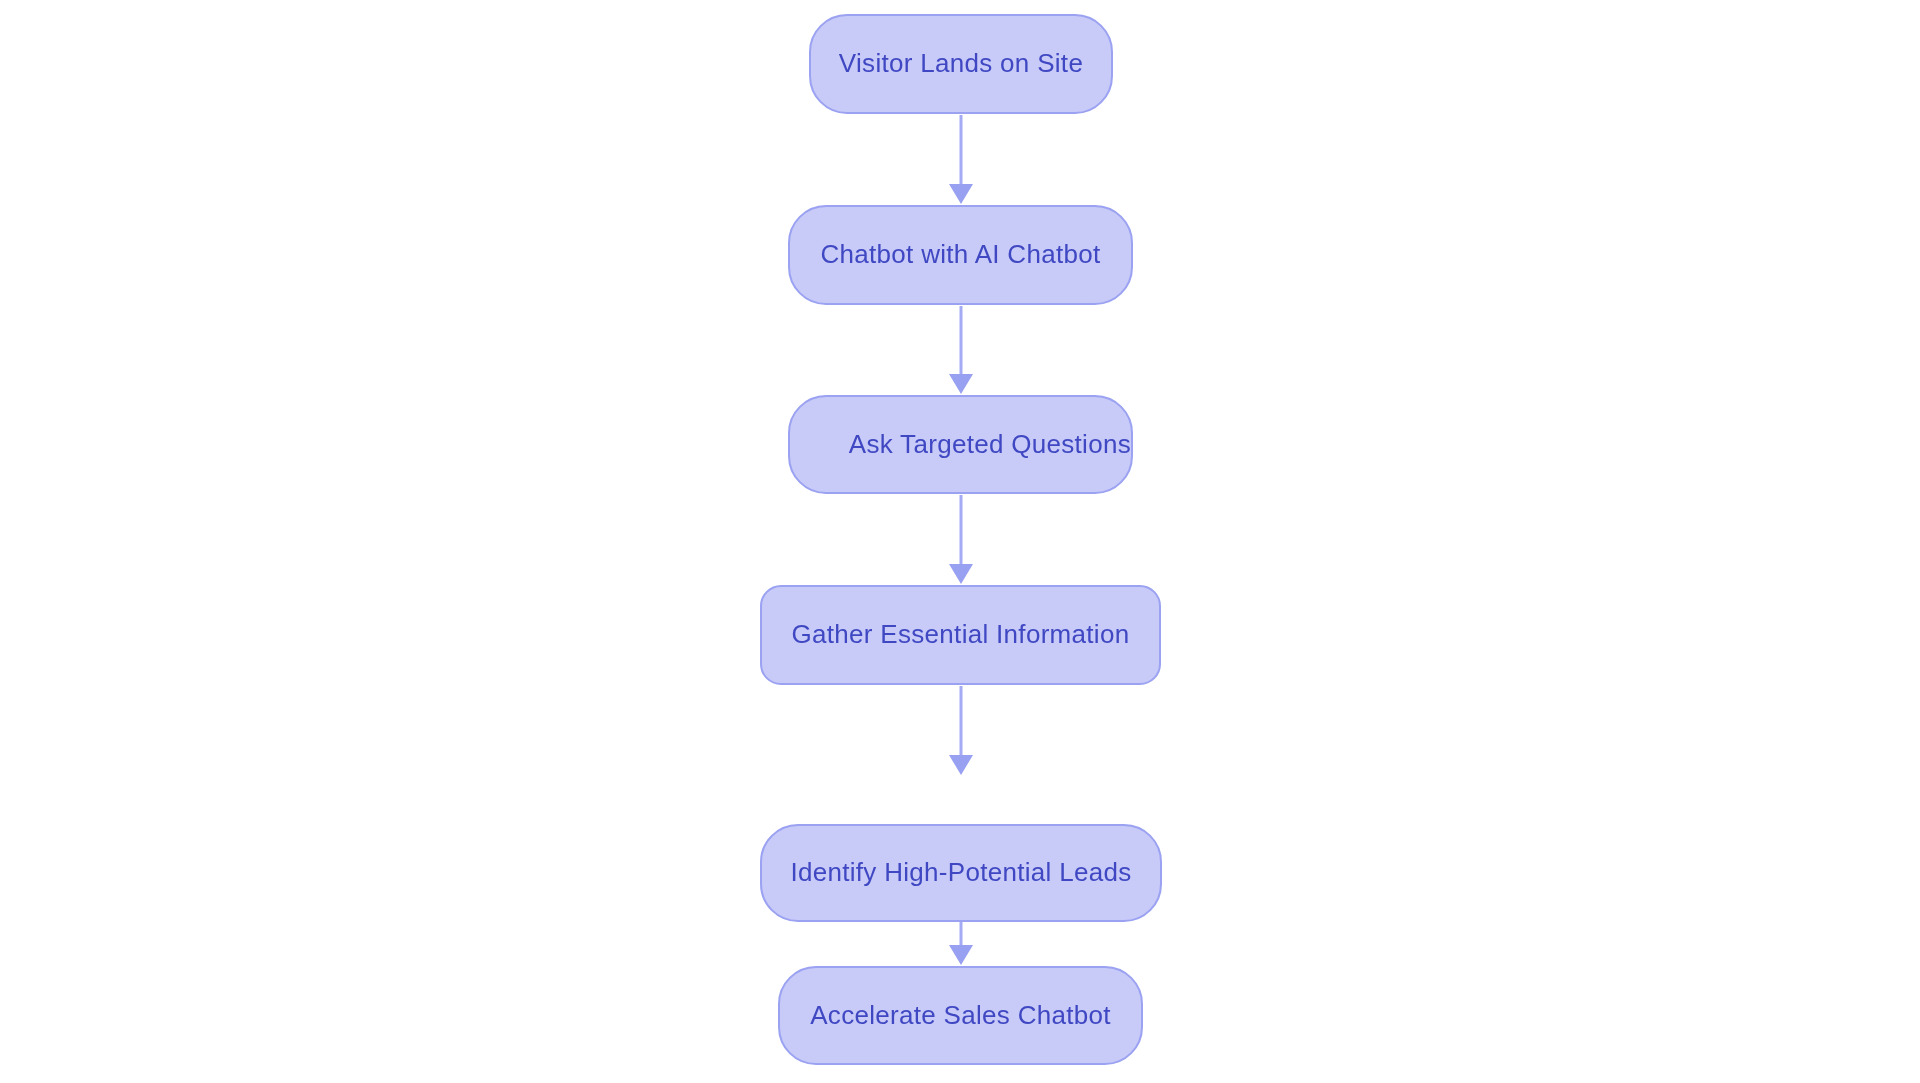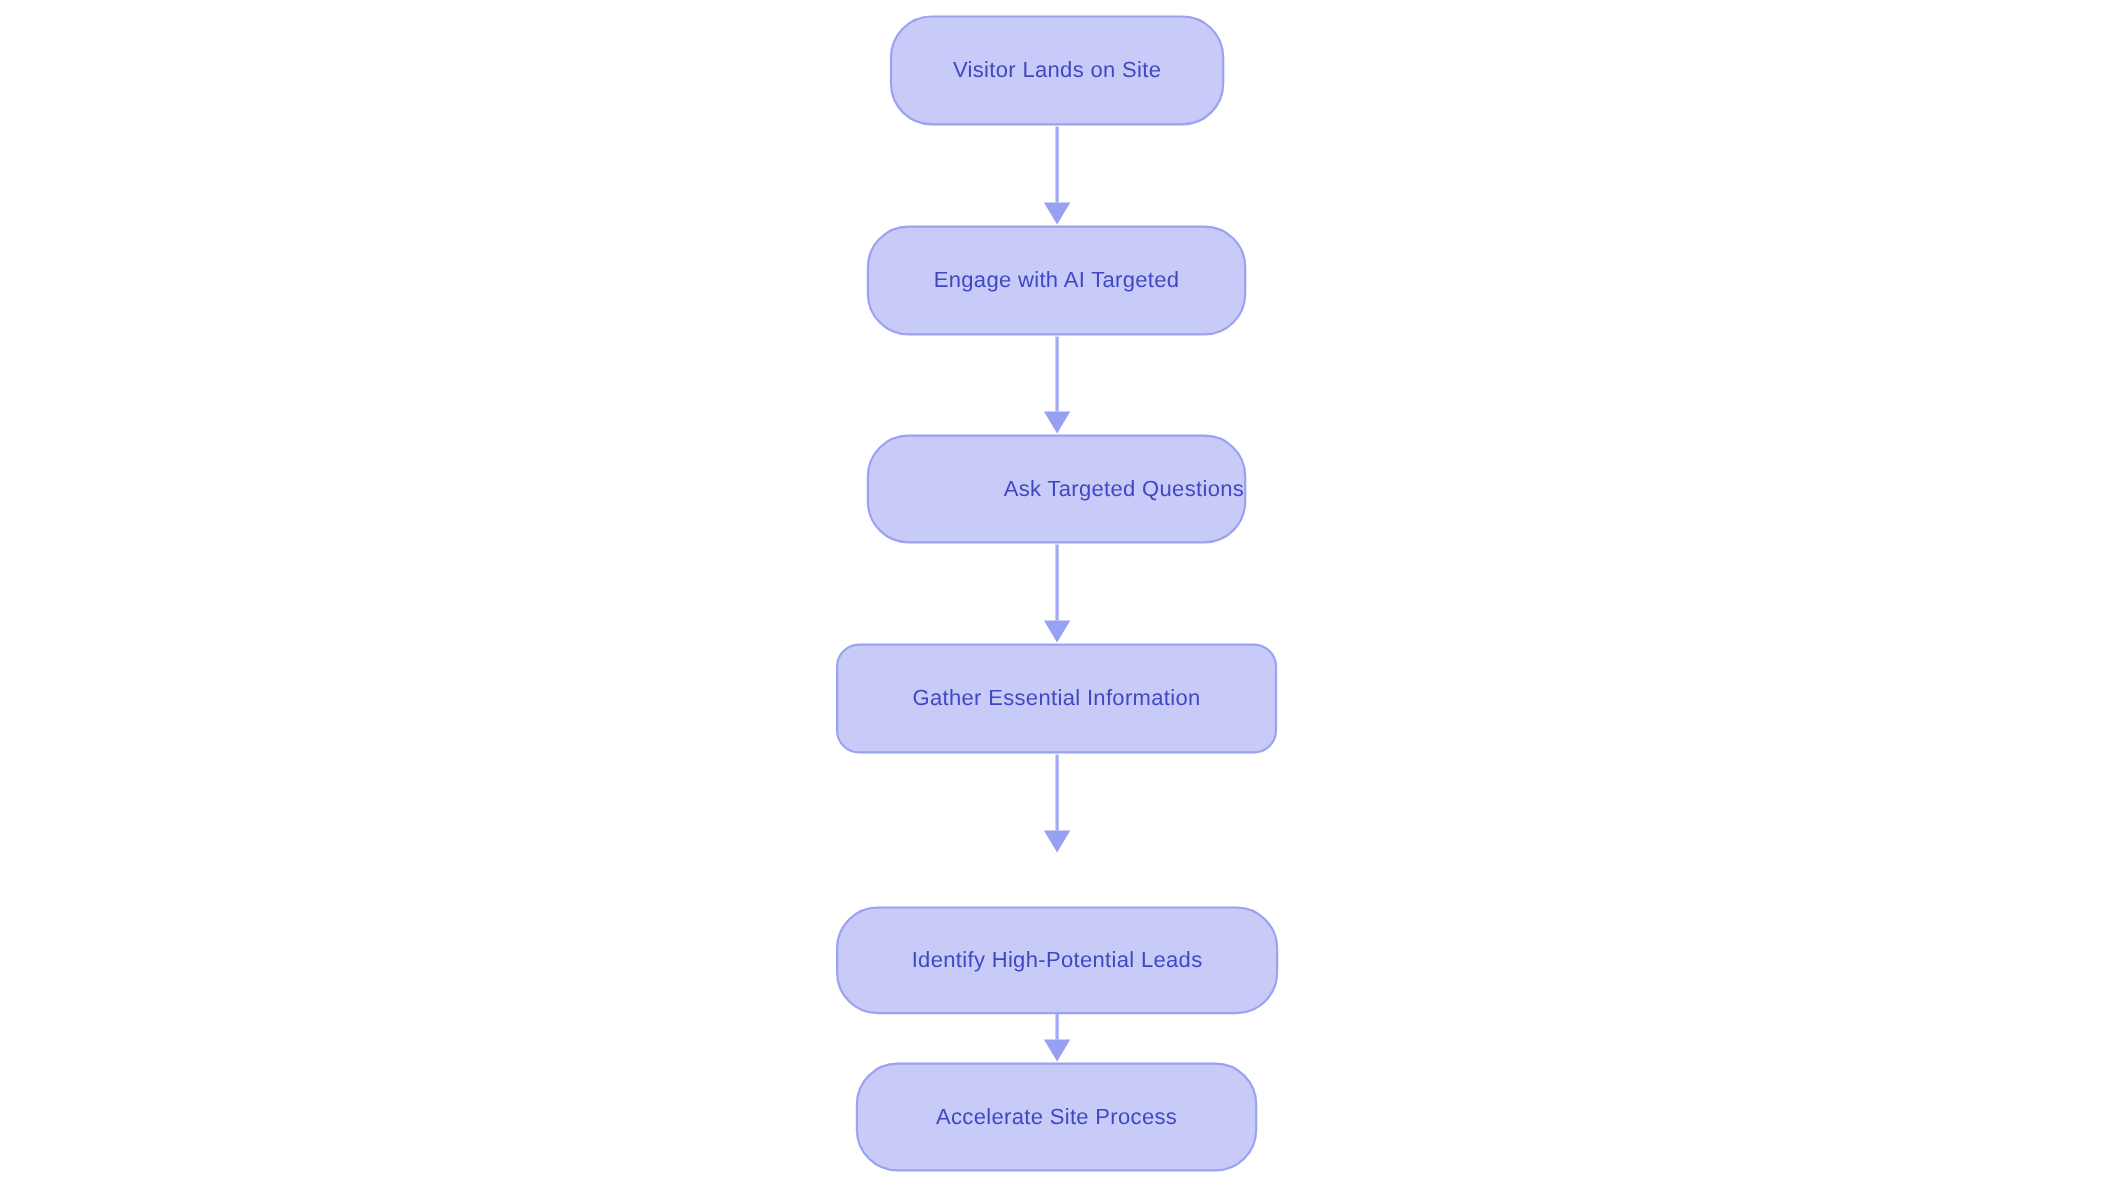--- a/index.html
+++ b/index.html
@@ -23,21 +23,21 @@
     background: #c8caf8;
     border: 2px solid #9ba2f1;
     border-radius: 38px;
     display: flex;
     align-items: center;
     justify-content: center;
     text-align: center;
   }
   .flow-node .label {
     color: #3f48c2;
-    font-size: 20px;
+    font-size: 26px;
     letter-spacing: 0.3px;
     line-height: 1.2;
     white-space: nowrap;
   }
   
   .n1 { left: 809px; top: 14px;  width: 304px; height: 100px; }
   .n2 { left: 788px; top: 205px; width: 345px; height: 100px; }
   .n3 { left: 788px; top: 395px; width: 345px; height: 99px; justify-content: flex-end;  }
   .n4 { left: 760px; top: 585px; width: 401px; height: 100px; border-radius: 21px; }
   .n5 { left: 760px; top: 776px; width: 402px; height: 98px; margin-top: 48px;  }
@@ -78,32 +78,32 @@
       <line class="edge-line" x1="961" y1="875" x2="961" y2="945"></line>
       <polygon class="edge-head" points="949,945 973,945 961,965"></polygon>
     </g>
   </svg>
 
   <div class="flow-node n1">
     <span class="label">Visitor Lands on Site</span>
   </div>
 
   <div class="flow-node n2">
-    <span class="label">Engage with AI Targeted</span>
+    <span class="label">Chatbot with AI Chatbot</span>
   </div>
 
   <div class="flow-node n3">
     <span class="label">Ask Targeted Questions</span>
   </div>
 
   <div class="flow-node n4">
     <span class="label">Gather Essential Information</span>
   </div>
 
   <div class="flow-node n5">
     <span class="label">Identify High-Potential Leads</span>
   </div>
 
   <div class="flow-node n6">
-    <span class="label">Accelerate Site Process</span>
+    <span class="label">Accelerate Sales Chatbot</span>
   </div>
 
 </div>
 
 </body></html>

